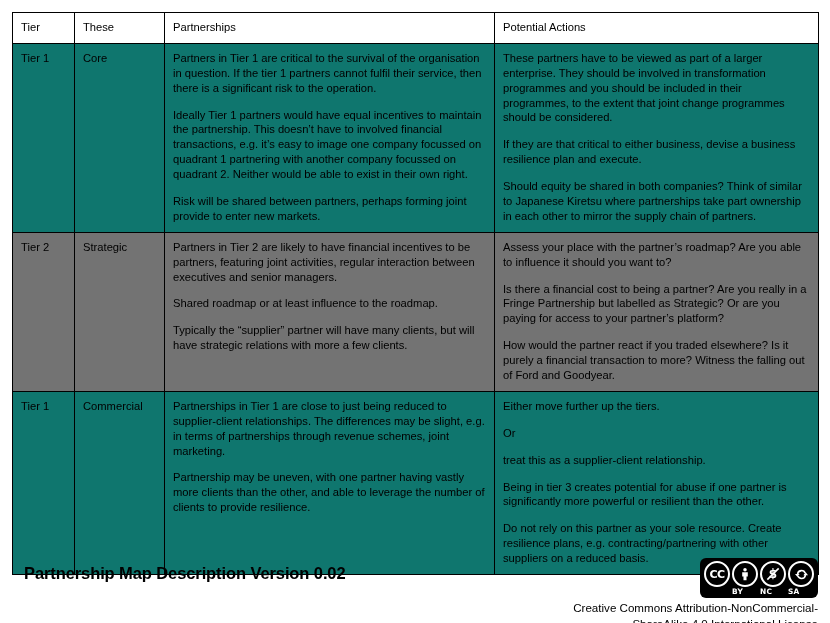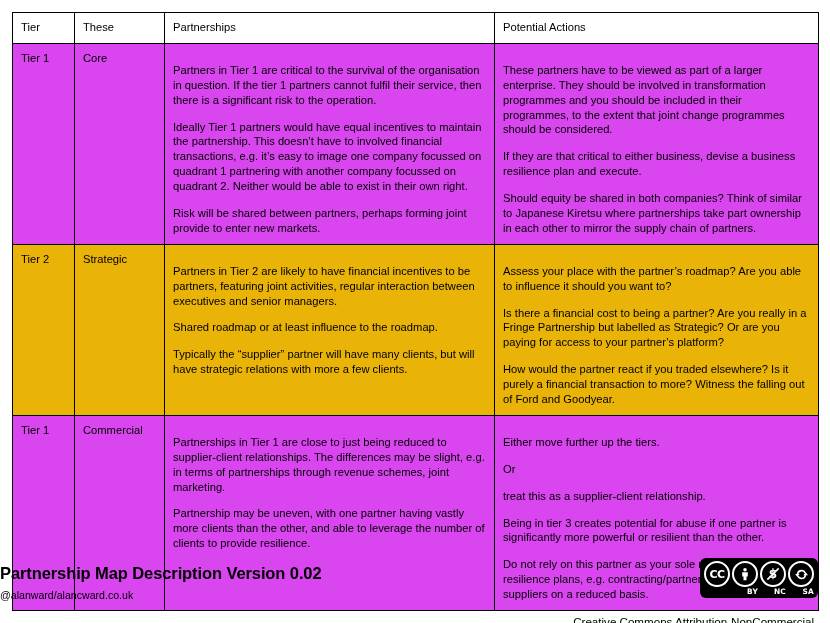--- a/index.html
+++ b/index.html
@@ -49,41 +49,41 @@
     background: #ffffff;
     font-weight: bold;
     font-size: 12.4px;
     padding-top: 9px;
     padding-bottom: 9px;
     border-bottom: 2.5px solid #000000;
     vertical-align: middle;
     margin-left: 9px;
   }
 
-  tbody tr.row-shaded > td { background: #d946ef; }
-  tbody tr.row-plain  > td { background: #eab308; }
+  tbody tr.row-shaded > td { background: #0f766e; }
+  tbody tr.row-plain  > td { background: #737373; }
 
   tbody tr > td { border-top: 2px solid #000000; }
 
-  .cell-para { margin: 12px 0 12px 0; }
+  .cell-para { margin: 0 0 12px 0; }
   .cell-para:last-child { margin-bottom: 0; }
 
   .tier-label, .name-label { white-space: nowrap; }
 
   
   #footer {
     position: absolute;
     left: 0;
     top: 558px;
     width: 830px;
     height: 65px;
   }
   #footer-left {
     position: absolute;
-    left: 0;
+    left: 24px;
     top: 6px;
   }
   #doc-title {
     font-size: 16.5px;
     font-weight: bold;
     letter-spacing: -0.1px;
     line-height: 1.2;
     margin: 0;
   }
   #doc-handle {
@@ -103,21 +103,21 @@
     margin: 2px 0 0 0;
     white-space: pre-line;
   }
 
   
   #cc-badge {
     display: inline-block;
     background: #000000;
     border-radius: 6px;
     padding: 3px 4px 2px 4px;
-    margin-bottom: 14px;
+    margin-bottom: 0;
   }
   .cc-icons {
     display: flex;
     align-items: center;
     gap: 2px;
   }
   .cc-circle {
     width: 26px;
     height: 26px;
     border-radius: 50%;
@@ -135,21 +135,21 @@
   .cc-circle.cc-by   { font-size: 15px; }
   .cc-circle.cc-nc   { font-size: 14px; }
   .cc-circle.cc-sa   { font-size: 13px; }
   .cc-labels {
     display: flex;
     gap: 2px;
     margin-top: 0px;
   }
   .cc-lab {
     width: 26px;
-    text-align: right;
+    text-align: left;
     color: #ffffff;
     font-size: 7.4px;
     font-weight: bold;
     font-family: "DejaVu Sans", sans-serif;
     letter-spacing: 0.2px;
   }
   .cc-lab.blank { color: transparent; }
 </style>
 </head>
 <body>
@@ -215,21 +215,20 @@
             <p class="cell-para">Do not rely on this partner as your sole resource. Create resilience plans, e.g. contracting/partnering with other suppliers on a reduced basis.</p>
           </td>
         </tr>
       </tbody>
   </table>
 
   <div id="footer">
 
     <div id="footer-left">
       <div id="doc-title">Partnership Map Description Version 0.02</div>
-      <div id="doc-handle">@alanward/alancward.co.uk</div>
     </div>
 
     <div id="footer-right">
       <div id="cc-badge">
         <div class="cc-icons">
           <div class="cc-circle cc-main">CC</div>
           <div class="cc-circle cc-by">
             <svg width="14" height="14" viewBox="0 0 24 24" aria-hidden="true">
               <circle cx="12" cy="4.6" r="3" fill="#ffffff"></circle>
               <path d="M7.2 9.2h9.6v7.2h-2.2v6.4h-5.2v-6.4H7.2z" fill="#ffffff"></path>

